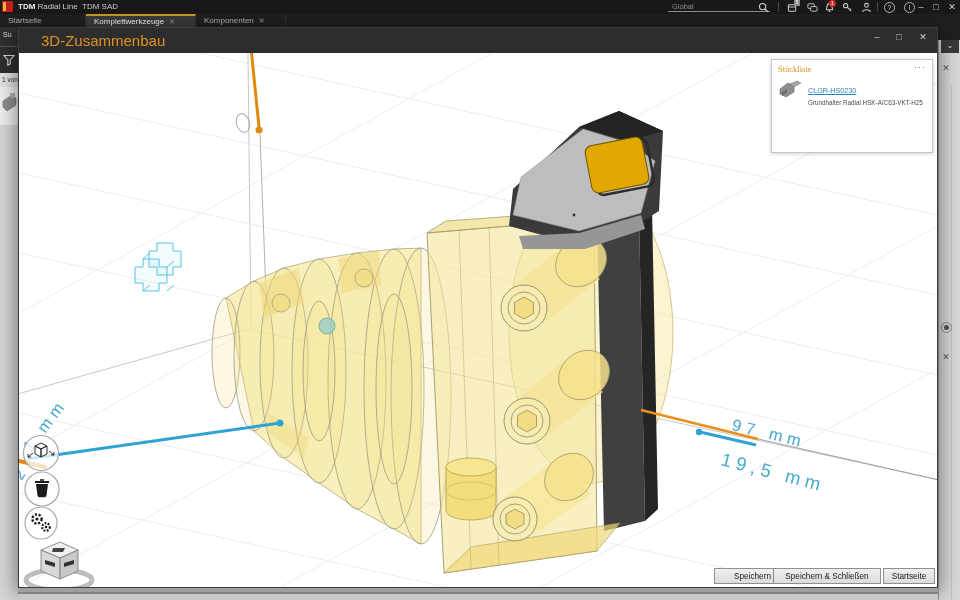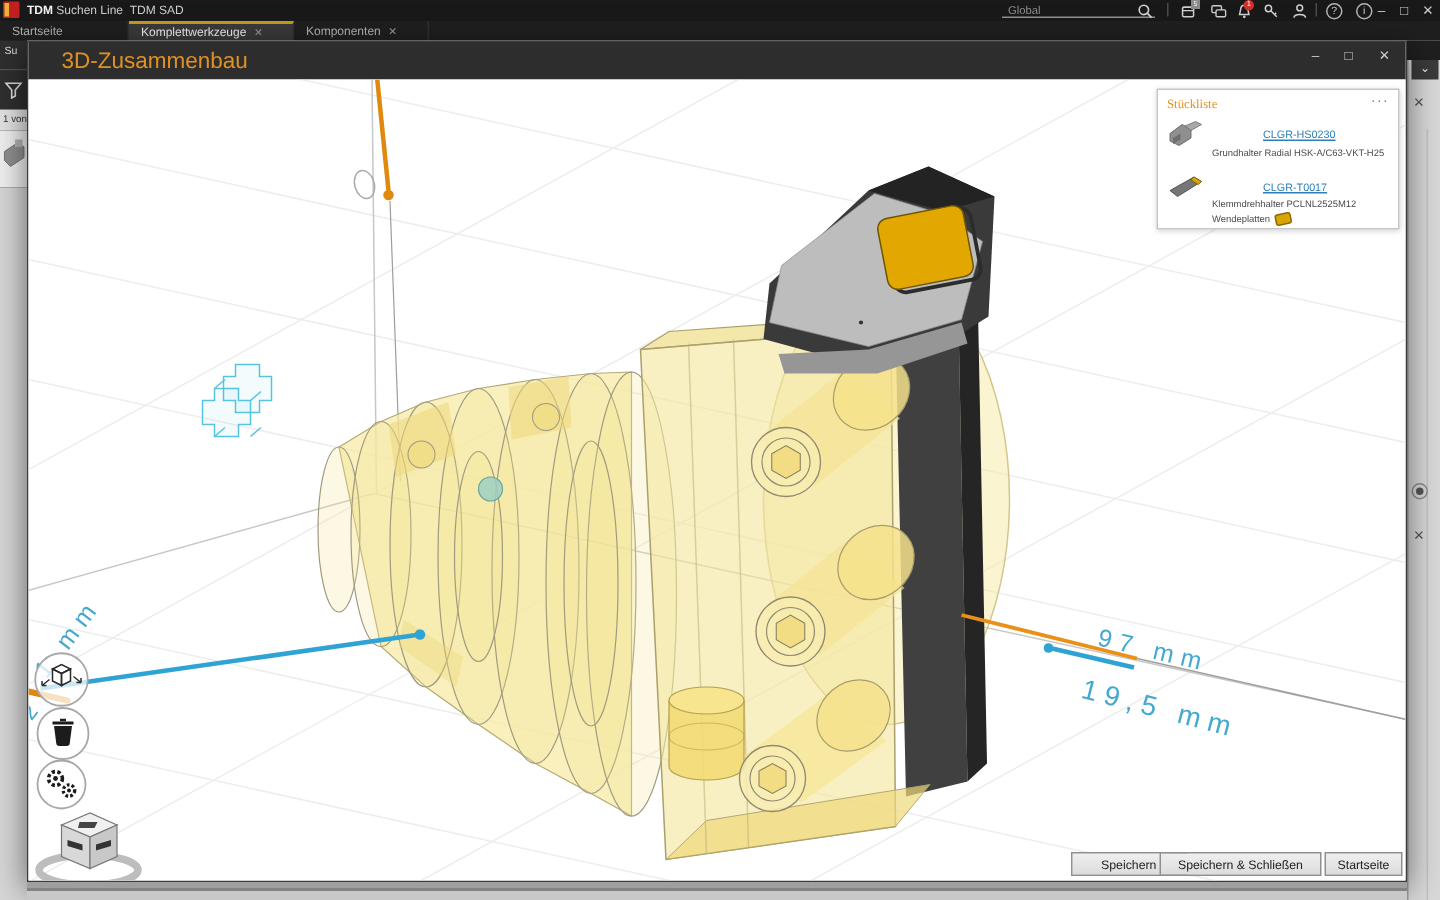--- a/index.html
+++ b/index.html
@@ -47,42 +47,42 @@
   .dlg-title{left:22px;top:4px;font-size:15px;color:#e09123;}
   .dlg-ctl{top:2px;font-size:9px;color:#cfcfcf;width:16px;text-align:center;line-height:14px;}
   .viewport{left:0;top:25px;width:918px;height:534px;background:#fff;overflow:hidden;}
   
   .bom{left:752px;top:6px;width:162px;height:94px;background:#fff;border:1px solid #c6c6c6;
     box-shadow:0 1px 4px rgba(0,0,0,.18);box-sizing:border-box;padding:4px 6px;}
   .bom-title{font-size:8.5px;color:#e09123;font-family:Liberation Serif, serif;}
   .bom-menu{position:absolute;right:6px;top:2px;font-size:9px;color:#777;letter-spacing:1px;}
   .bom-item{position:relative;margin-top:5px;padding-left:30px;min-height:22px;}
   .bom-thumb{position:absolute;left:0;top:1px;}
-  .bom-link{font-size:7.2px;color:#2d7fb8;text-decoration:underline;margin-left:34px;}
+  .bom-link{font-size:7.2px;color:#2d7fb8;text-decoration:underline;}
   .bom-desc{font-size:6.3px;color:#4a4a4a;white-space:nowrap;margin-top:1.5px;}
   .wp-ico{display:inline-block;width:9px;height:6px;background:#d9a500;border:1px solid #8a6a00;
     border-radius:2px;transform:rotate(-12deg);vertical-align:middle;margin-left:3px;}
   
   .vbtn{top:515px;height:16px;background:linear-gradient(#efefef,#dcdcdc);border:1px solid #8f8f8f;
     font-size:8.2px;color:#222;text-align:center;line-height:15px;box-sizing:border-box;
     font-family:"Liberation Sans",sans-serif;padding:0;}
   
   .strip1{left:18px;top:588px;width:920px;height:4px;background:#9f9f9f;}
   .strip2{left:18px;top:592px;width:920px;height:2px;background:#838383;}
   .strip3{left:18px;top:594px;width:920px;height:6px;background:#c8c8c8;}
   svg text{font-family:"Liberation Sans",sans-serif;}
 </style>
 </head>
 <body>
 
 <div class="screen">
 
   <div class="abs titlebar">
     <div class="abs logo"></div>
-    <div class="abs brand"><b>TDM</b><span> Suchen Line</span>&nbsp;&nbsp;<span>TDM SAD</span></div>
+    <div class="abs brand"><b>TDM</b><span> Radial Line</span>&nbsp;&nbsp;<span>TDM SAD</span></div>
 
     <div class="abs search-txt">Global</div>
     <div class="abs search-line"></div>
     <div class="abs tb-ico" style="left:757px">
       <svg width="11" height="11" viewBox="0 0 12 12">
           <circle cx="5" cy="5" r="3.4" fill="none" stroke="#cfcfcf" stroke-width="1.2"></circle>
           <line x1="7.6" y1="7.6" x2="10.6" y2="10.6" stroke="#cfcfcf" stroke-width="1.3"></line>
         </svg>
     </div>
     <div class="abs tb-sep" style="left:778px"></div>
@@ -359,31 +359,20 @@
           <span class="bom-thumb">
             <svg width="26" height="20" viewBox="0 0 26 20">
                 <polygon points="2,9 10,3 16,6 16,12 8,17 2,14" fill="#8f8f8f" stroke="#666" stroke-width="0.6"></polygon>
                 <polygon points="12,4 19,1 23,3 16,7" fill="#a8a8a8" stroke="#666" stroke-width="0.5"></polygon>
                 <polygon points="4,12 9,9 9,13 4,16" fill="#6f6f6f"></polygon>
               </svg>
           </span>
           <a class="bom-link">CLGR-HS0230</a>
           <div class="bom-desc">Grundhalter Radial HSK-A/C63-VKT-H25</div>
         </div>
-        <div class="bom-item" style="margin-top:8px">
-          <span class="bom-thumb">
-            <svg width="26" height="18" viewBox="0 0 26 18">
-                <polygon points="2,12 18,3 23,6 7,16" fill="#767676" stroke="#4a4a4a" stroke-width="0.6"></polygon>
-                <polygon points="18,3 23,6 21,8 16,5" fill="#d9a500" stroke="#7a5c00" stroke-width="0.5"></polygon>
-              </svg>
-          </span>
-          <a class="bom-link">CLGR-T0017</a>
-          <div class="bom-desc">Klemmdrehhalter PCLNL2525M12</div>
-          <div class="bom-desc"><span>Wendeplatten</span><span class="wp-ico"></span></div>
-        </div>
       </div>
 
       
       <button class="abs vbtn" style="right:146px;width:77px">Speichern</button>
       <button class="abs vbtn" style="right:56px;width:108px">Speichern &amp; Schließen</button>
       <button class="abs vbtn" style="right:2px;width:52px">Startseite</button>
     </div>
   </div>
 
   <div class="abs strip1"></div>

